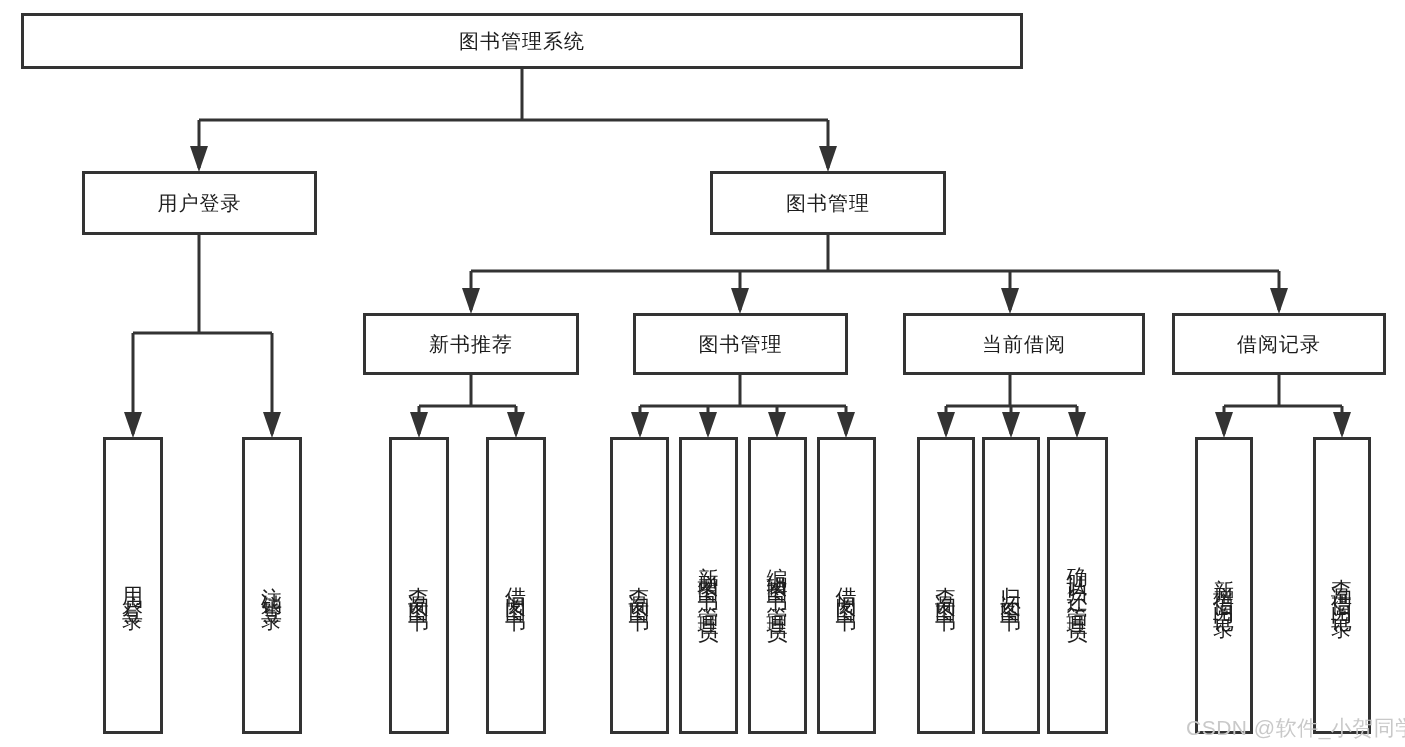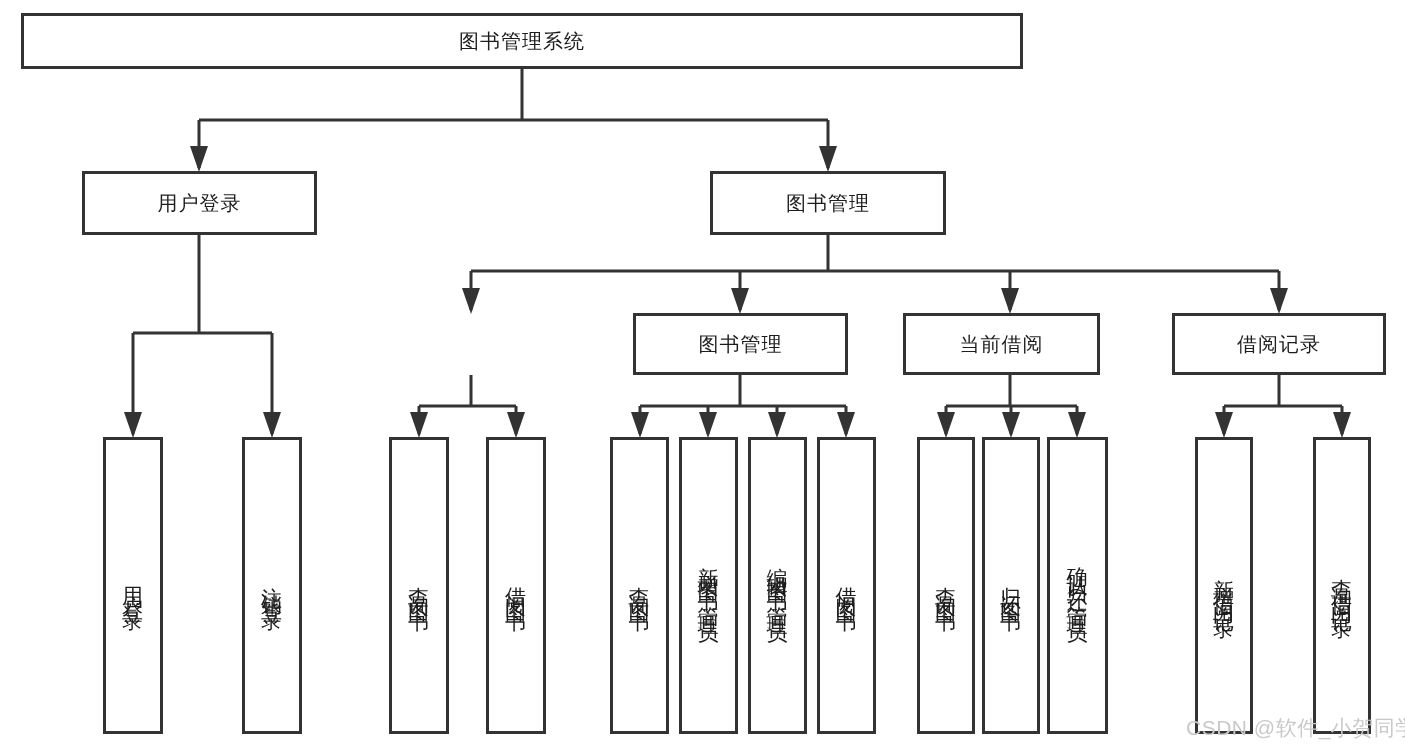--- a/index.html
+++ b/index.html
@@ -97,24 +97,27 @@
     <span class="lbl">图书管理系统</span>
   </div>
 
   <div class="hnode" style="left:82px; top:171px; width:235px; height:64px;">
     <span class="lbl">用户登录</span>
   </div>
   <div class="hnode" style="left:710px; top:171px; width:236px; height:64px;">
     <span class="lbl">图书管理</span>
   </div>
 
+  <div class="hnode" style="left:363px; top:313px; width:216px; height:62px;">
+    <span class="lbl">新书推荐</span>
+  </div>
   <div class="hnode" style="left:633px; top:313px; width:215px; height:62px;">
     <span class="lbl">图书管理</span>
   </div>
-  <div class="hnode" style="left:903px; top:313px; width:197px; height:62px;">
+  <div class="hnode" style="left:903px; top:313px; width:242px; height:62px;">
     <span class="lbl">当前借阅</span>
   </div>
   <div class="hnode" style="left:1172px; top:313px; width:214px; height:62px;">
     <span class="lbl">借阅记录</span>
   </div>
 
   <div class="vnode" style="left:103px; width:60px;">
     <span class="lbl">用户登录</span>
   </div>
   <div class="vnode" style="left:242px; width:60px;">

